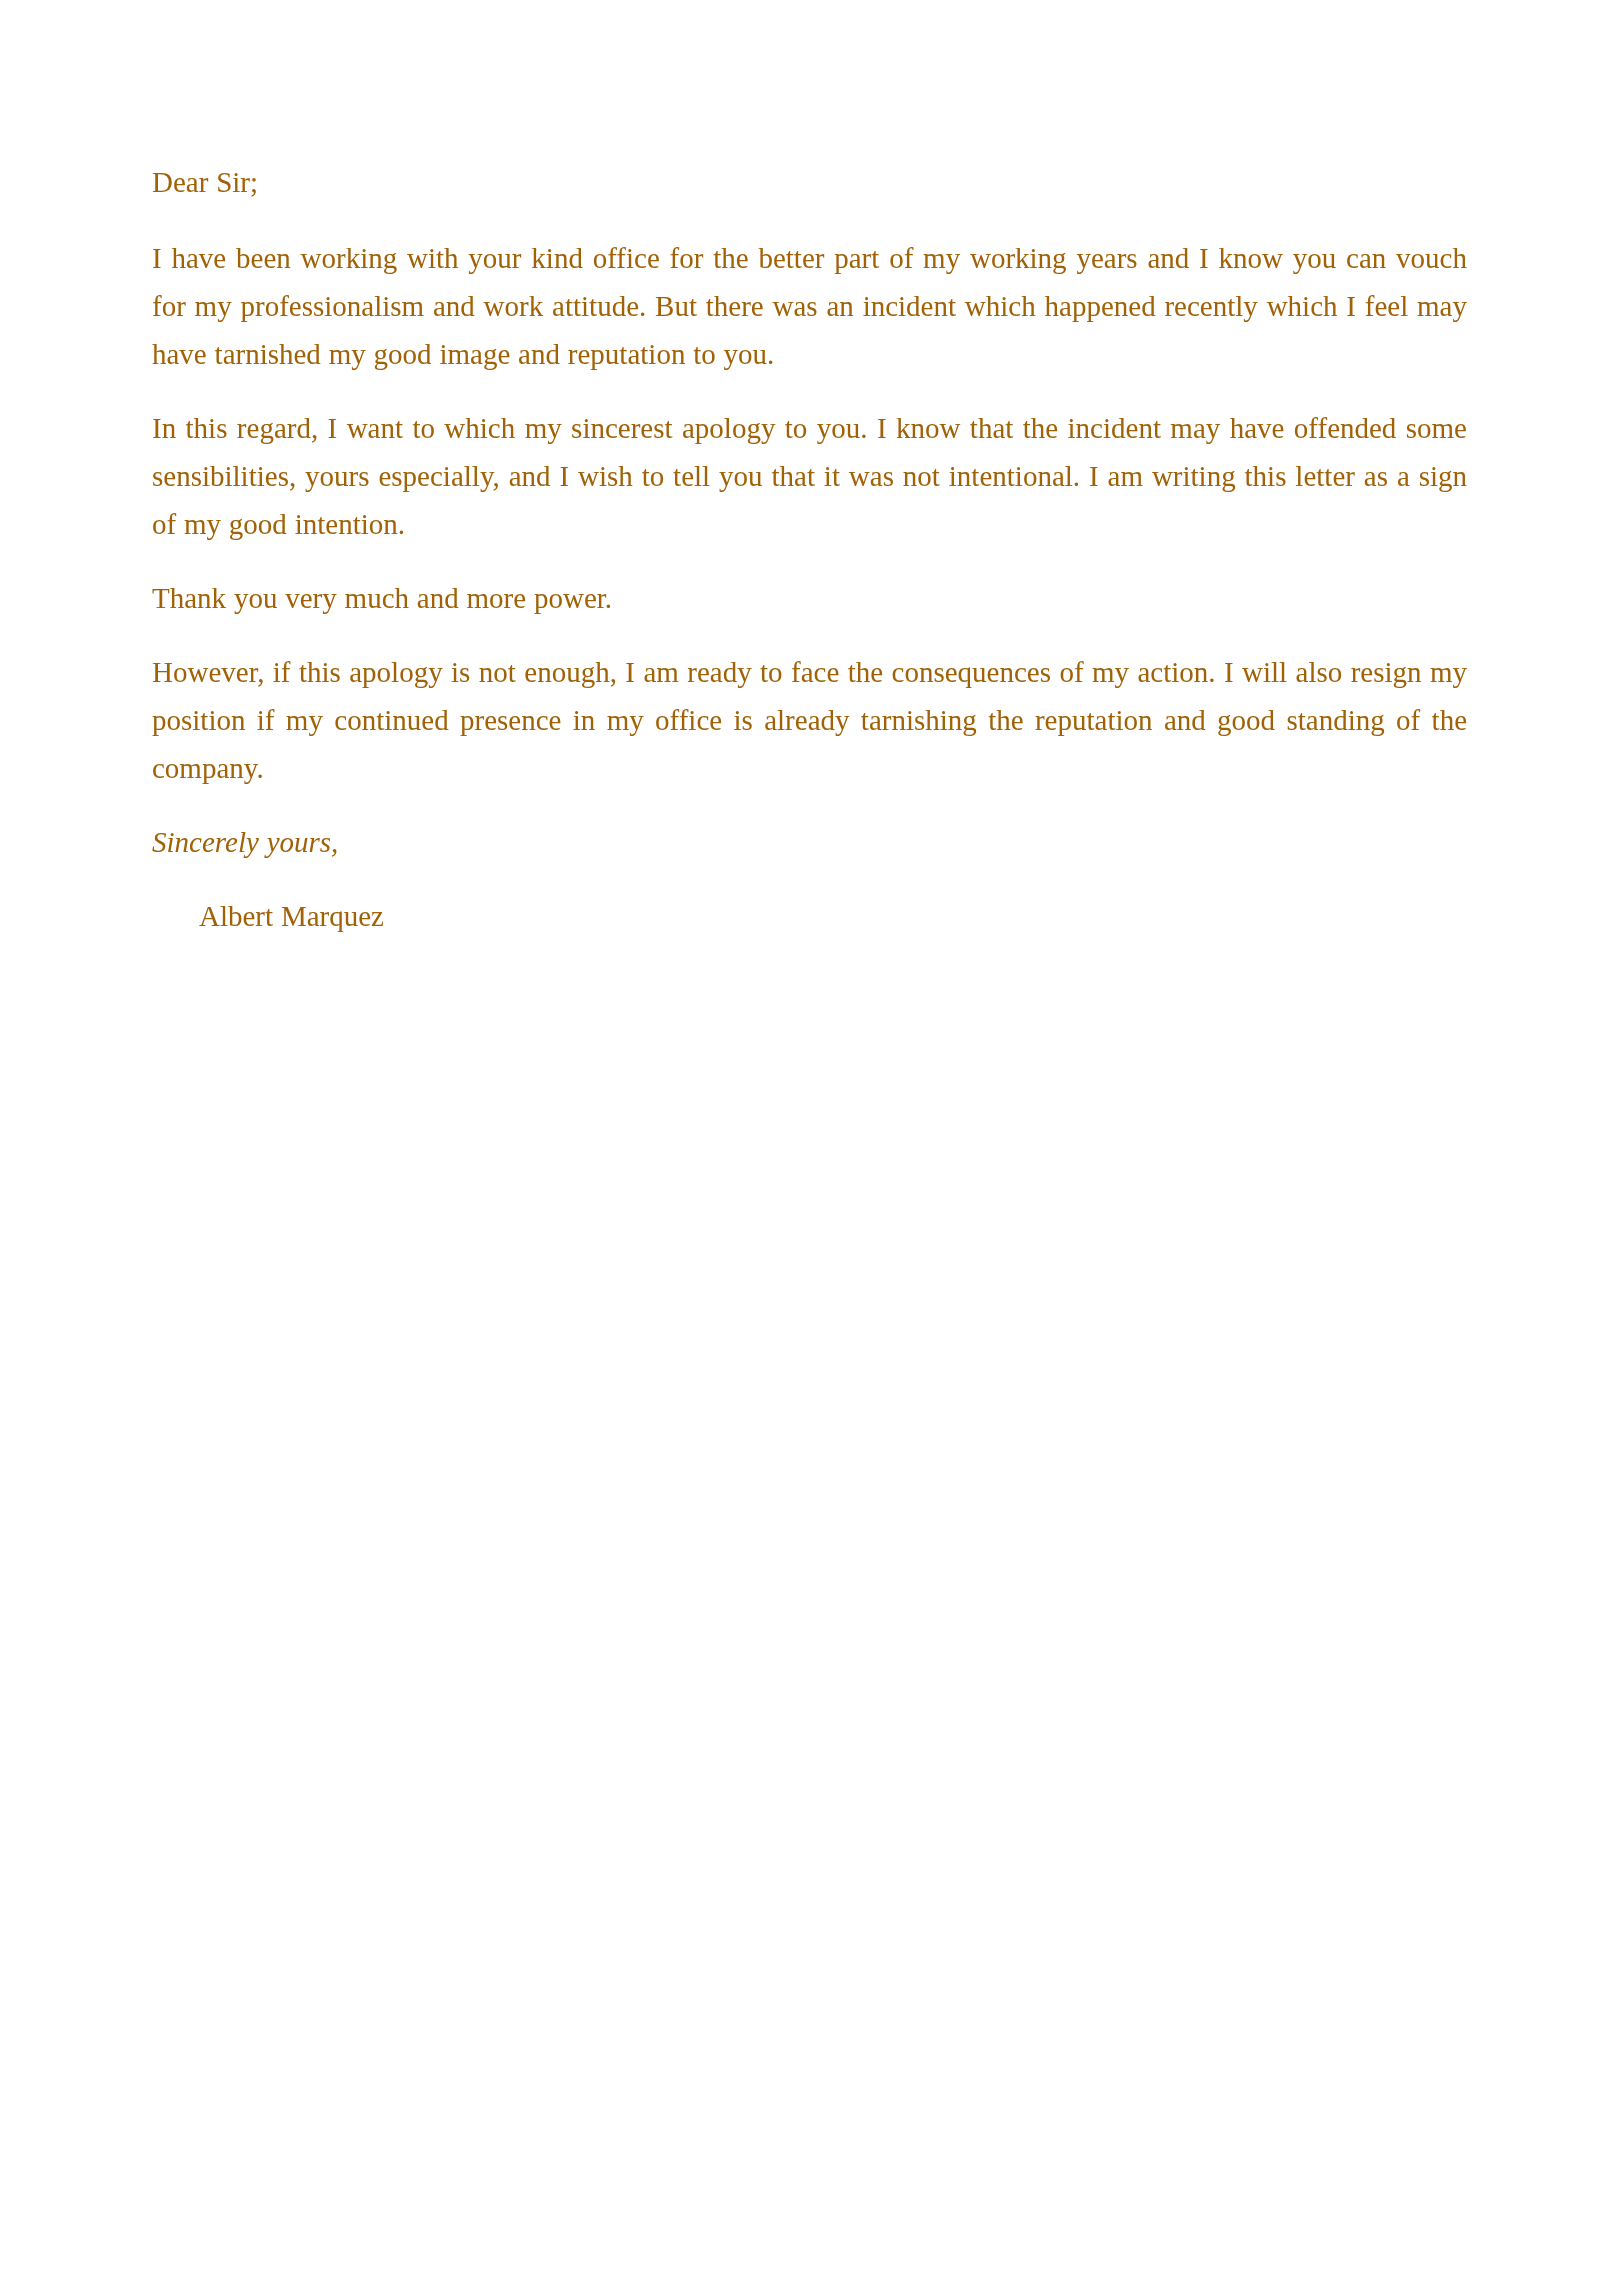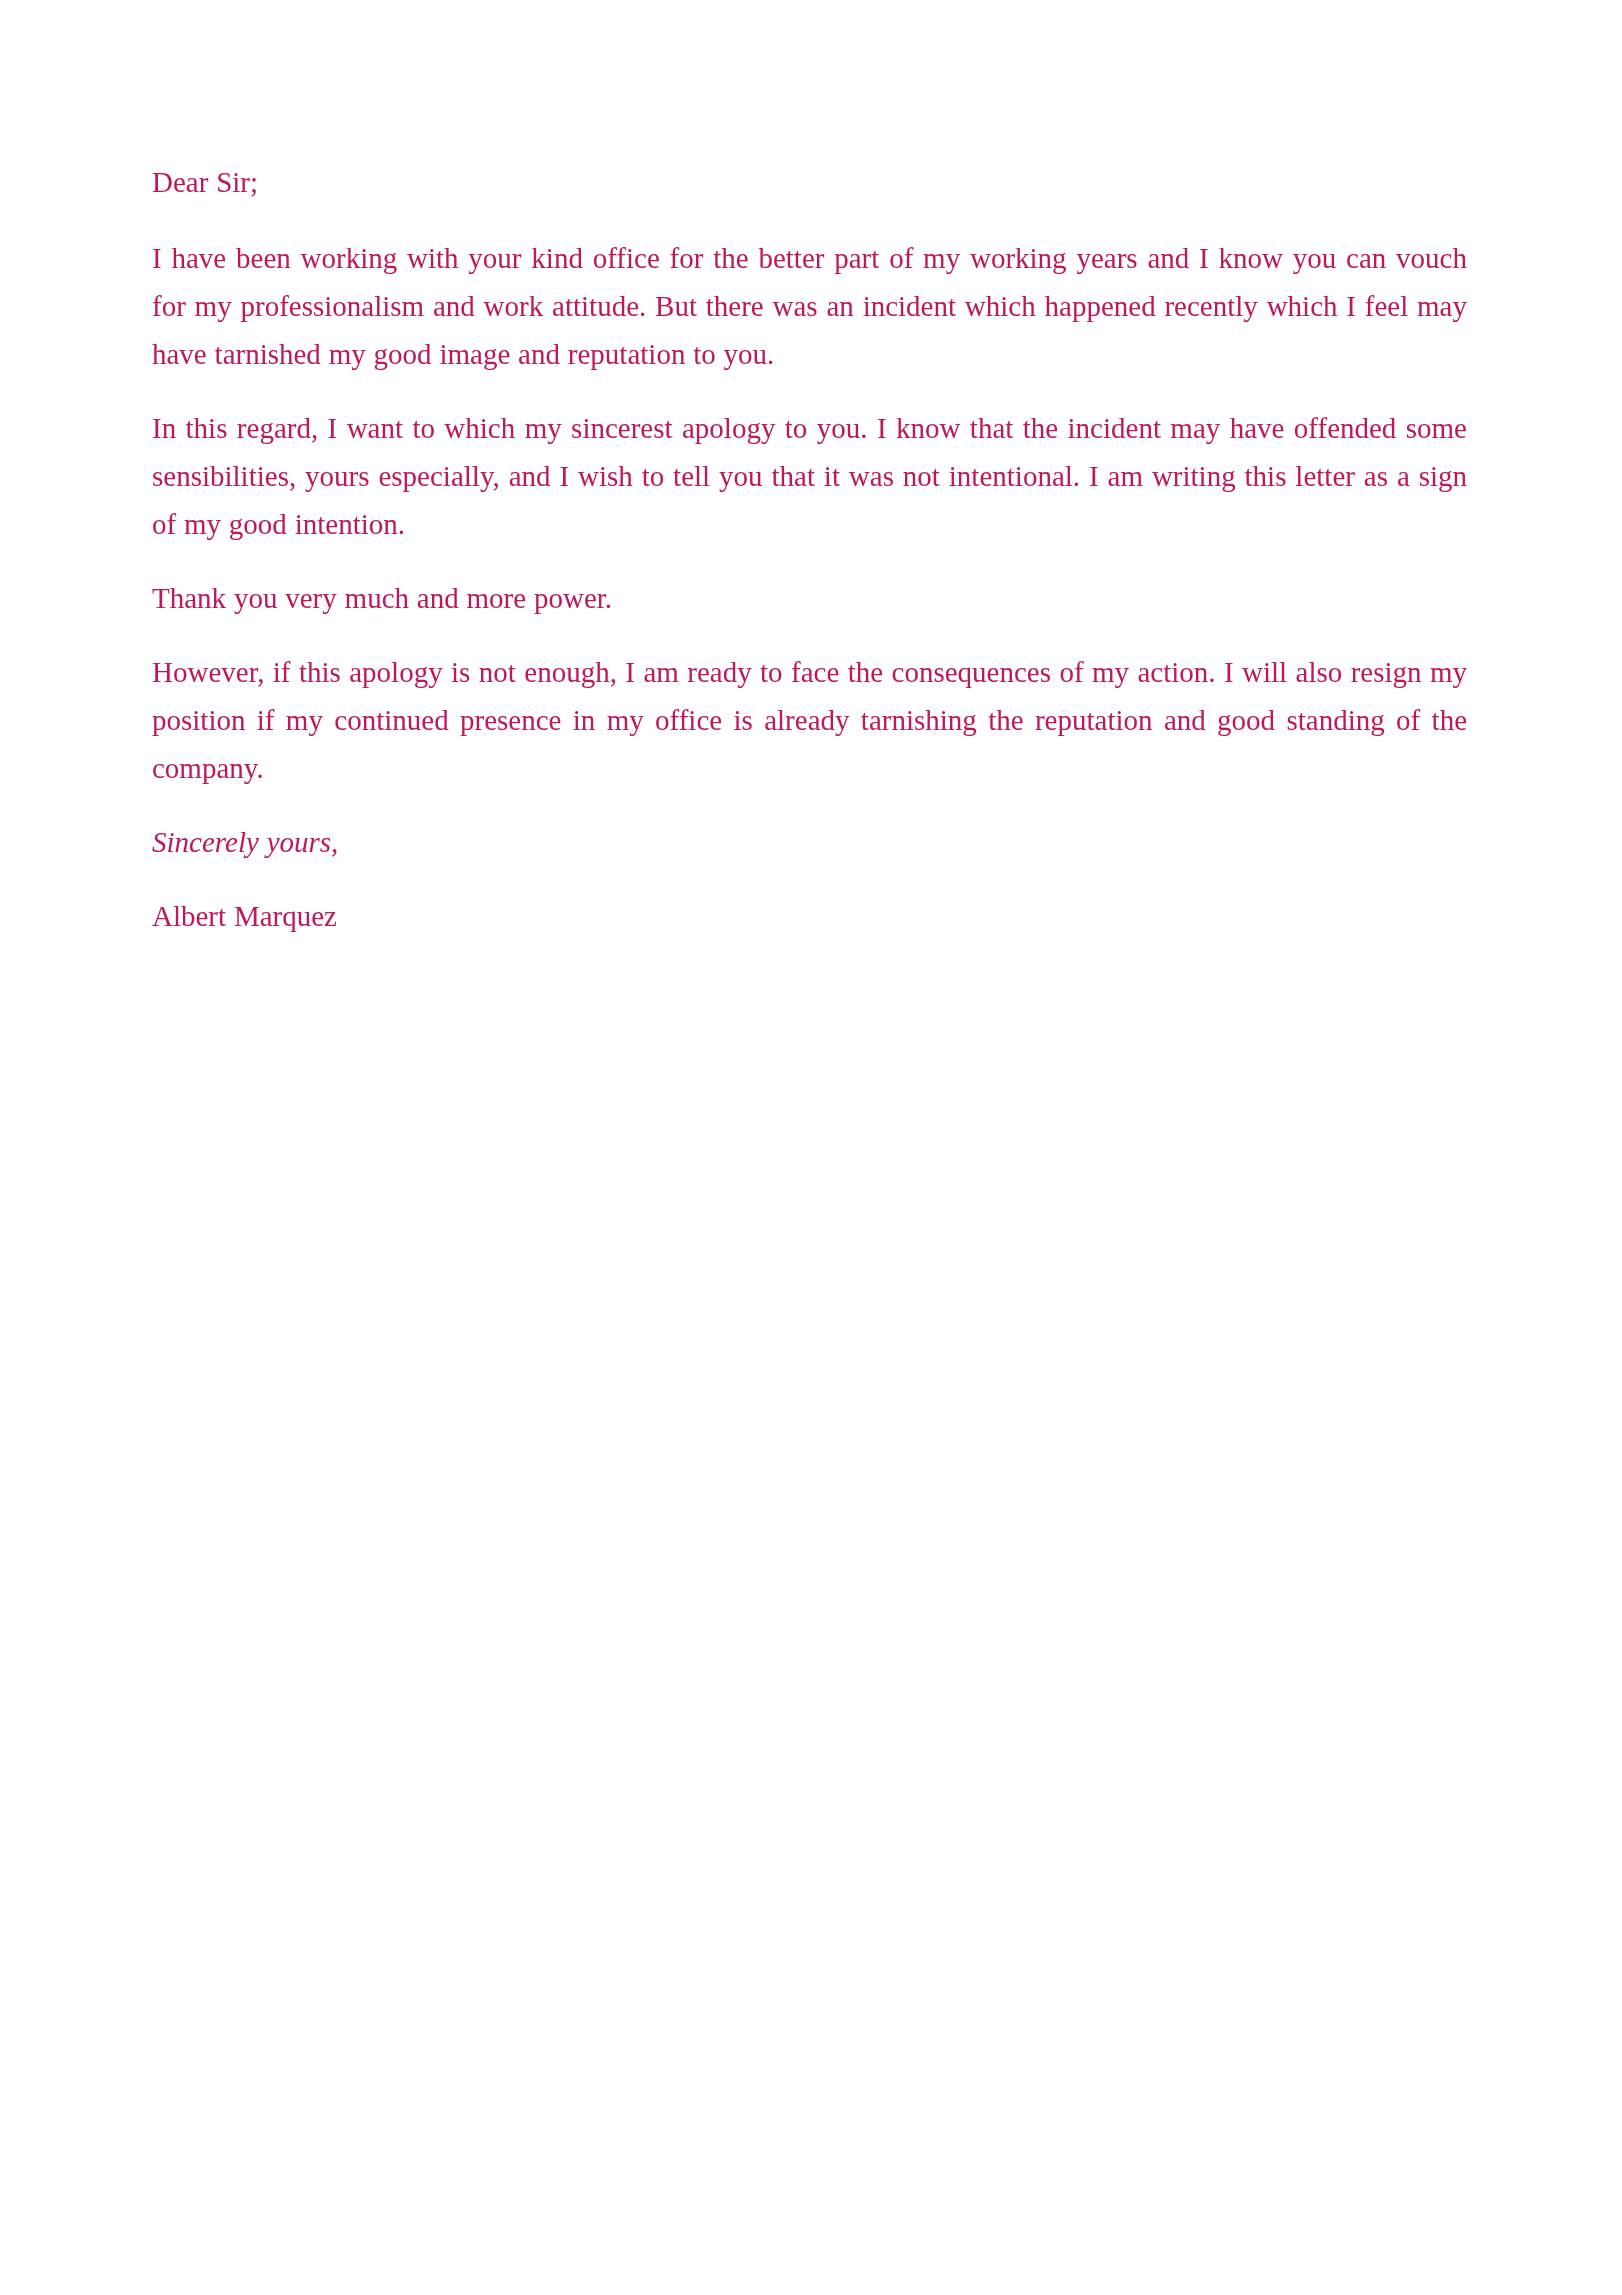--- a/index.html
+++ b/index.html
@@ -19,41 +19,42 @@
   .letter-body {
     position: absolute;
     left: 152px;
     top: 158px;
     width: 1315px;
   }
   .para {
     font-family: "Liberation Serif", "DejaVu Serif", serif;
     font-size: 29px;
     line-height: 48px;
-    color: #be185d;
+    color: #a16207;
     text-align: justify;
     text-justify: inter-word;
     margin: 0 0 26px 0;
     word-spacing: 0.02em;
   }
   .para:last-child {
     margin-bottom: 0;
   }
   .para.no-justify {
     text-align: left;
   }
   .salutation {
     margin-bottom: 27.5px;
   }
   .closing {
     margin-bottom: 26px;
     font-style: italic;
   }
   .signature-name {
     margin-bottom: 0;
+    margin-left: 47px;
   }
 </style>
 </head>
 <body>
 
 <div class="page">
   <div class="letter-body">
 
     <p class="para no-justify salutation">Dear Sir;</p>
 

